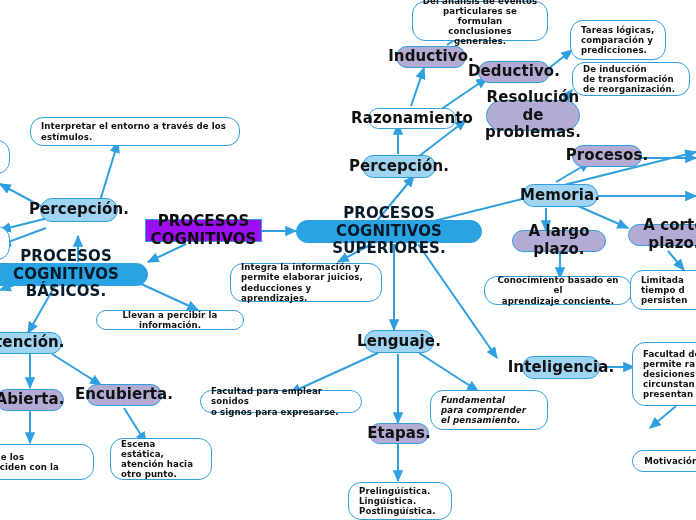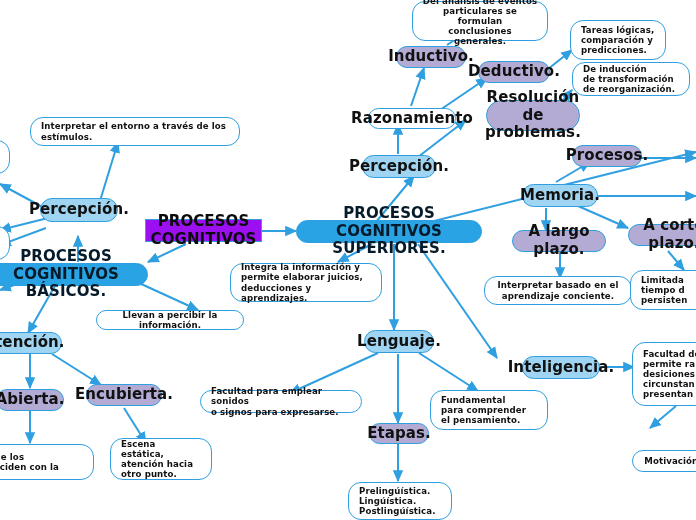--- a/index.html
+++ b/index.html
@@ -173,33 +173,33 @@
 de reorganización.</div>
 
   <div class="node pill f-lightblue sz-10 center-txt" style="left:522px;top:184px;width:76px;height:23px;">Memoria.</div>
 
   <div class="node pill f-purple sz-10 center-txt" style="left:572px;top:145px;width:70px;height:22px;">Procesos.</div>
 
   <div class="node pill f-purple sz-10 center-txt" style="left:512px;top:230px;width:94px;height:22px;">A largo plazo.</div>
 
   <div class="node pill f-purple sz-10 center-txt" style="left:628px;top:224px;width:92px;height:22px;">A corto plazo.</div>
 
-  <div class="node rrect f-white sz-9 center-txt" style="left:484px;top:276px;width:148px;height:29px;padding:3px 8px;">Interpretar basado en el
+  <div class="node rrect f-white sz-9 center-txt" style="left:484px;top:276px;width:148px;height:29px;padding:3px 8px;">Conocimiento basado en el
 aprendizaje conciente.</div>
 
   <div class="node rrect f-white sz-9 left-txt" style="left:630px;top:270px;width:90px;height:40px;padding:3px 10px;">Limitada
 tiempo d
 persisten</div>
 
   <div class="node pill f-lightblue sz-10 center-txt" style="left:364px;top:330px;width:70px;height:23px;">Lenguaje.</div>
 
   <div class="node rrect f-white sz-9 left-txt" style="left:200px;top:390px;width:162px;height:23px;padding:4px 10px;">Facultad para emplear sonidos
 o signos para expresarse.</div>
 
-  <div class="node rrect f-white sz-9 left-txt" style="left:430px;top:390px;width:118px;height:40px;padding:4px 10px;">Fundamental
+  <div class="node rrect f-white sz-9 left-txt" style="left:430px;top:390px;width:118px;height:40px;padding:4px 10px;font-style:italic;">Fundamental
 para comprender
 el pensamiento.</div>
 
   <div class="node pill f-purple sz-10 center-txt" style="left:369px;top:423px;width:60px;height:21px;">Etapas.</div>
 
   <div class="node rrect f-white sz-9 left-txt" style="left:348px;top:482px;width:104px;height:38px;padding:4px 10px;">Prelingúística.
 Lingúística.
 Postlingúística.</div>
 
   <div class="node pill f-lightblue sz-10 center-txt" style="left:522px;top:356px;width:78px;height:23px;">Inteligencia.</div>

